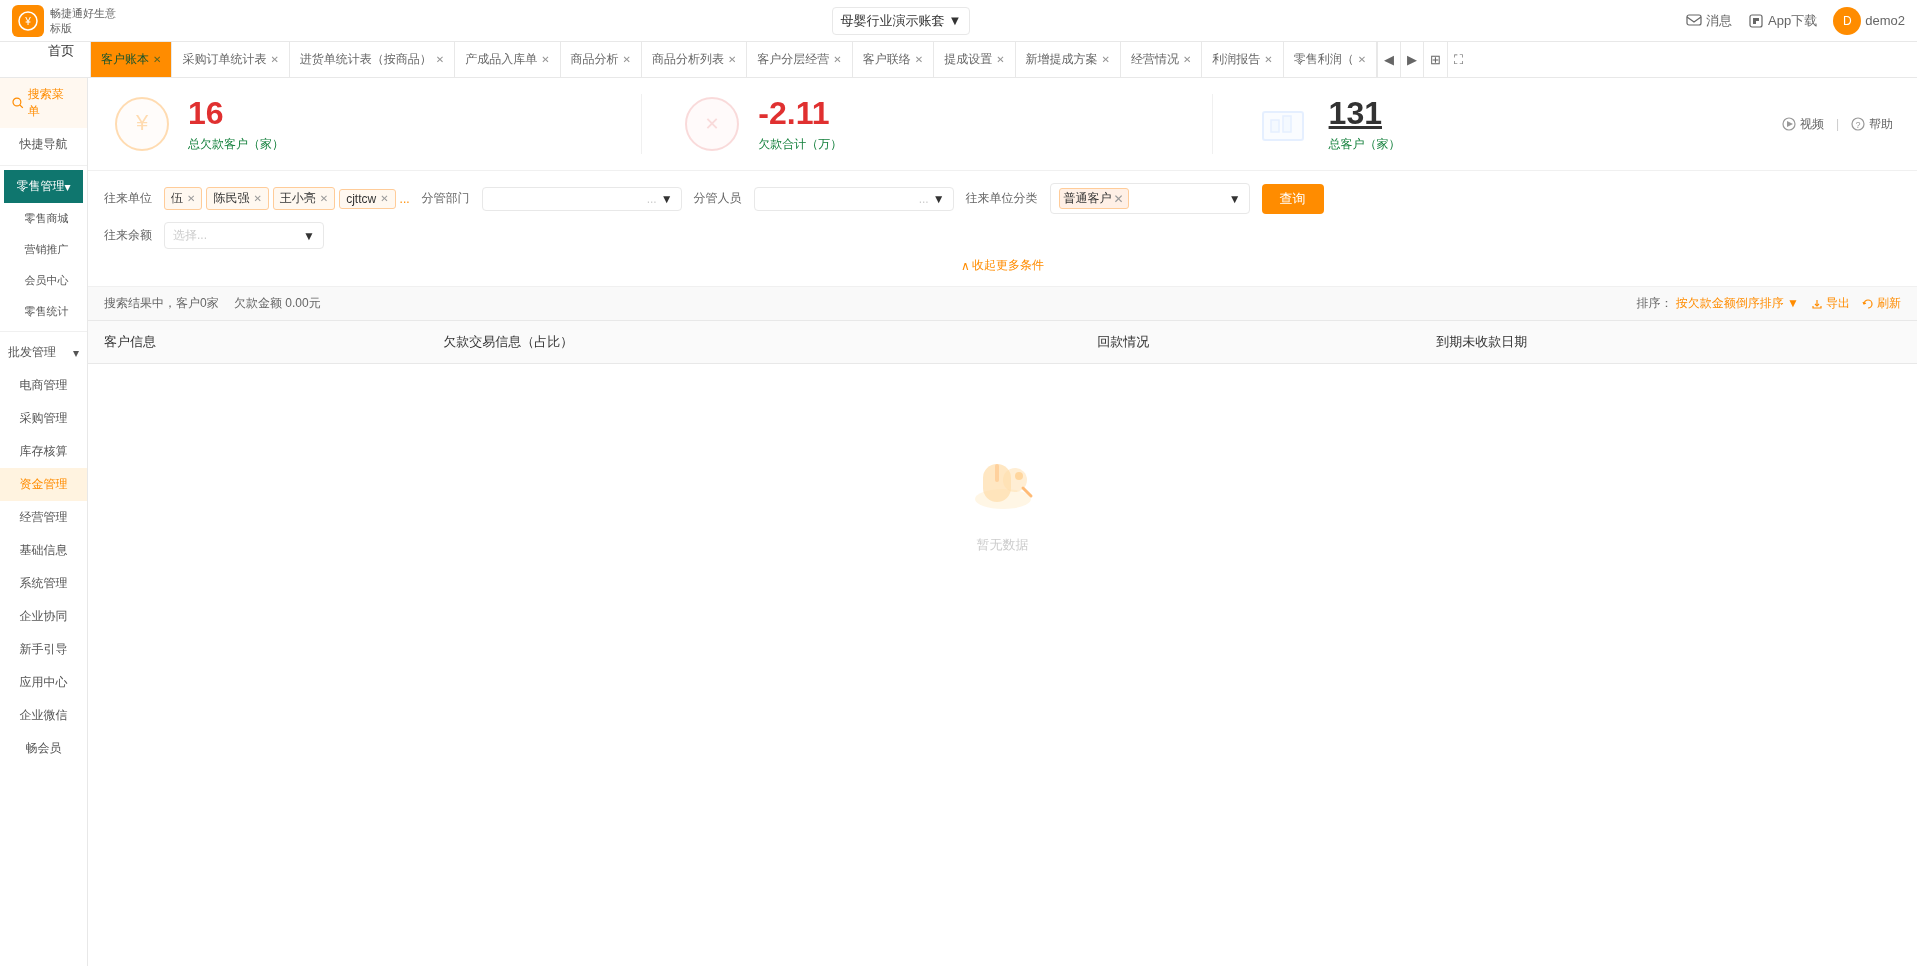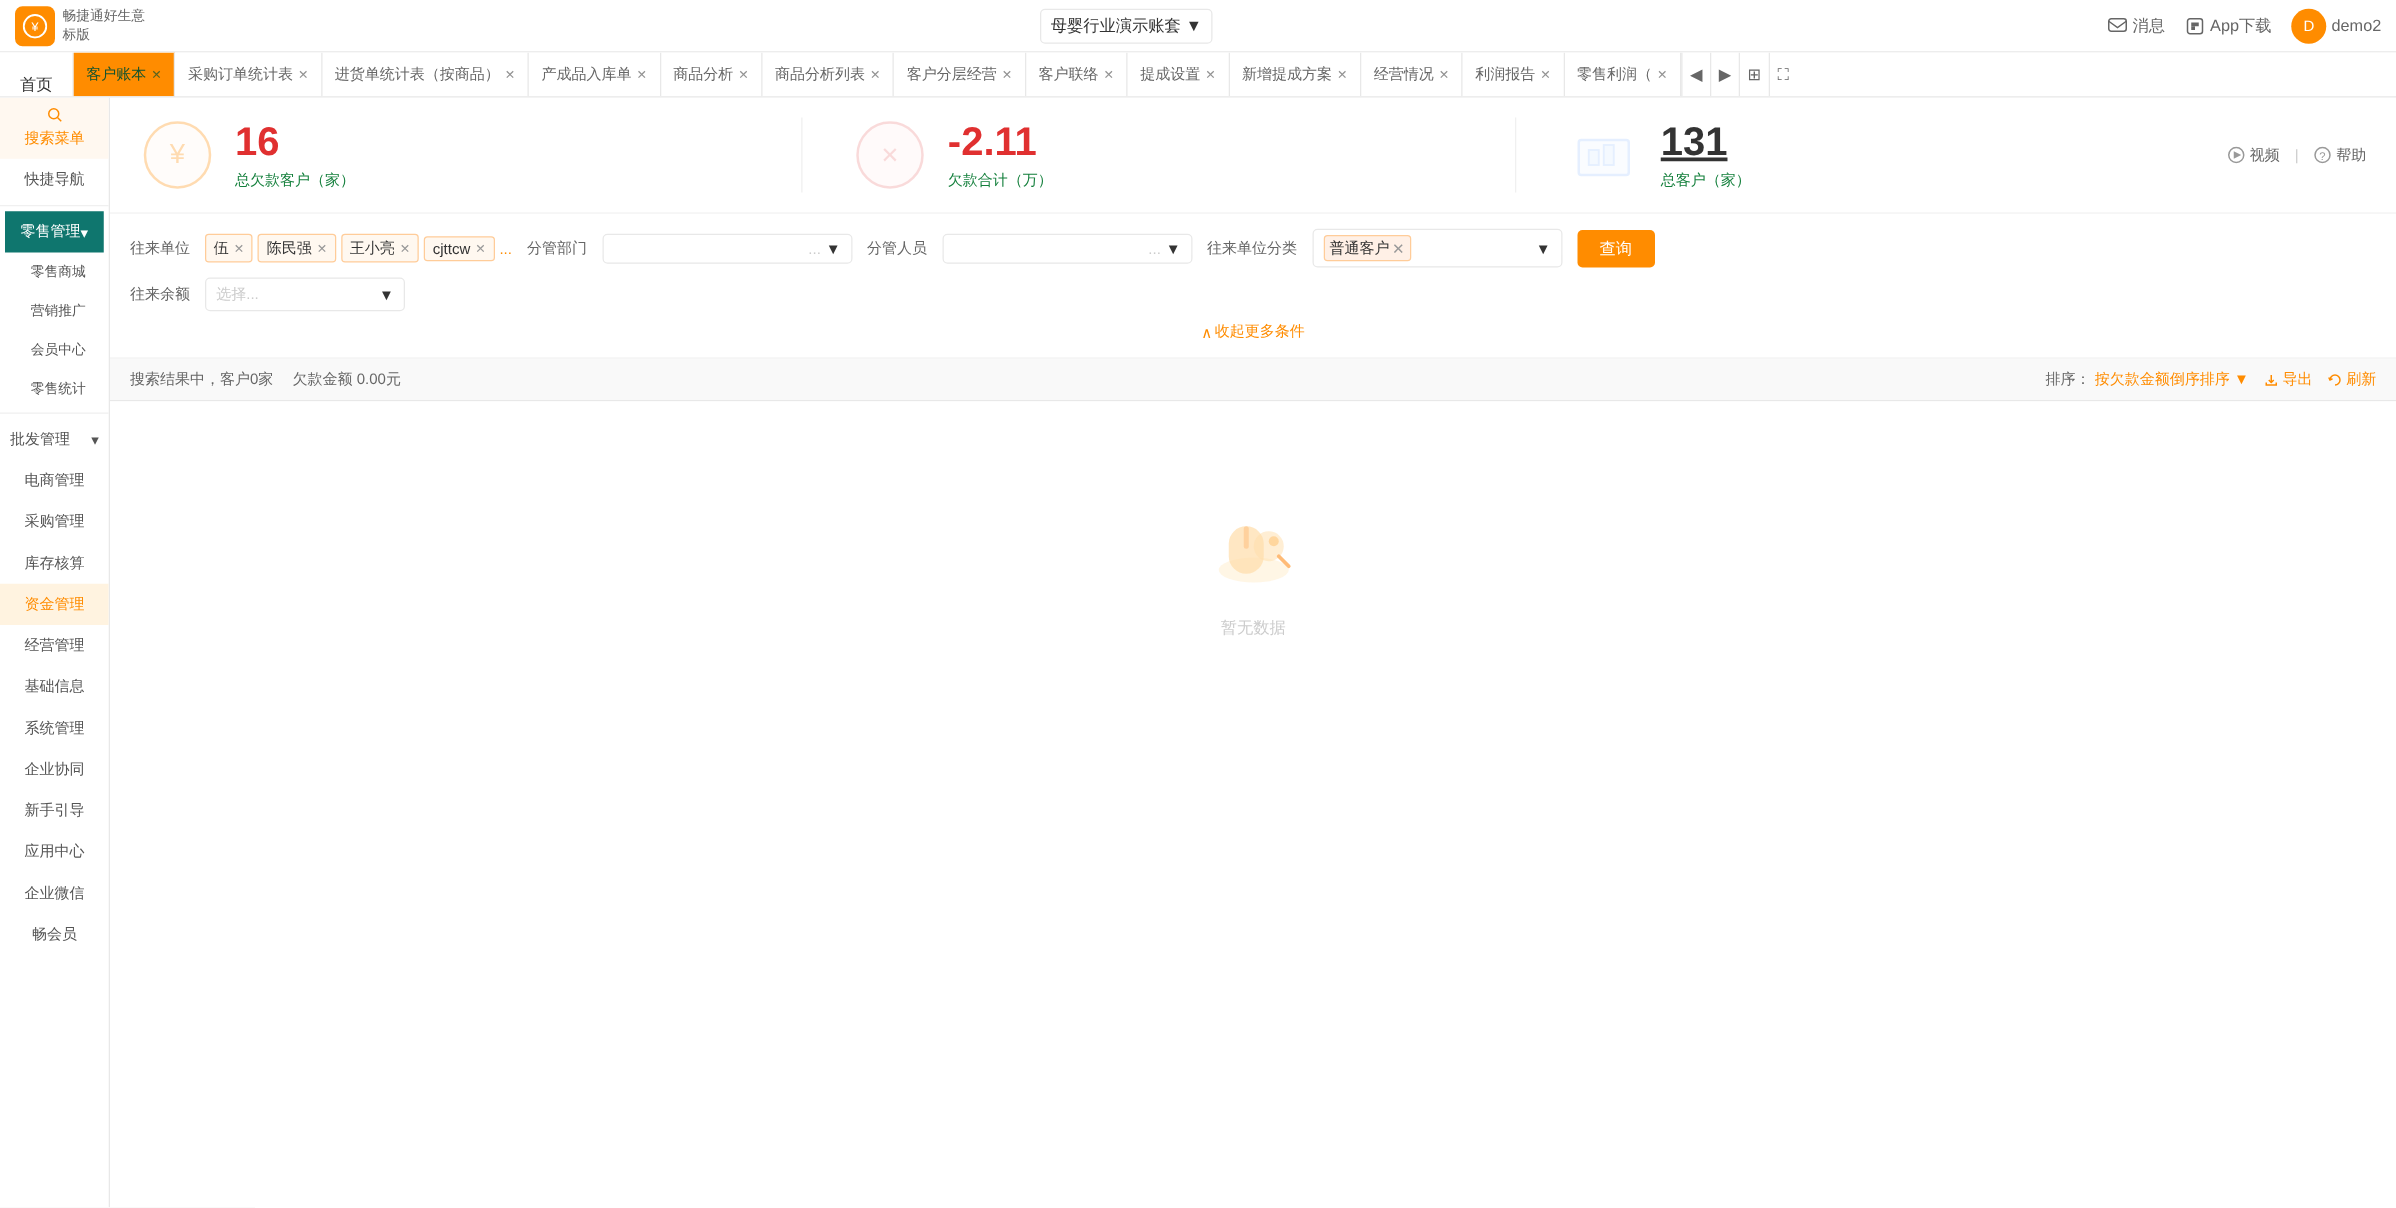--- a/index.html
+++ b/index.html
@@ -51,23 +51,23 @@
       background: #fff;
       display: flex;
       align-items: center;
       height: 36px;
       border-bottom: 1px solid #e8e8e8;
       flex-shrink: 0;
       overflow: hidden;
     }
     .tab-home {
       padding: 0 16px; height: 100%;
-      display: flex; align-items: flex-end;
+      display: flex; align-items: flex-start;
       background: #fff; color: #333; cursor: pointer;
-      border-right: 1px solid #e8e8e8; font-size: 13px;
+      border-right: 1px solid #e8e8e8; font-size: 13px; margin-left: 32px;
     }
     .tab-item {
       padding: 0 10px; height: 100%;
       display: flex; align-items: center; gap: 4px;
       cursor: pointer; font-size: 12px; color: #666;
       border-right: 1px solid #e8e8e8; white-space: nowrap;
     }
     .tab-item.active {
       background: #ff8c00; color: #14532d;
     }
@@ -92,21 +92,21 @@
       border-right: 1px solid #e8e8e8;
       display: flex;
       flex-direction: column;
       overflow-y: auto;
       flex-shrink: 0;
     }
     .sidebar-search {
       padding: 8px 12px;
       background: #fff8f0;
       display: flex; align-items: center;
-      gap: 4px; cursor: pointer; color: #ff8c00; font-size: 12px; flex-direction: column;
+      gap: 4px; cursor: pointer; color: #ff8c00; font-size: 12px;
     }
     .nav-item {
       padding: 8px 6px;
       cursor: pointer;
       color: #555;
       font-size: 12px;
       text-align: center;
       display: flex; align-items: center; justify-content: center;
     }
     .nav-item.active { background: #0f766e; color: #fff; border-radius: 0; margin: 0 4px; }
@@ -581,20 +581,32 @@
           <svg width="12" height="12" viewBox="0 0 12 12" fill="none">
             <path d="M2 6 A4 4 0 1 1 6 10" stroke="#ff8c00" stroke-width="1.2" fill="none"></path>
             <polyline points="1,4 2,6 4,5" stroke="#ff8c00" stroke-width="1.2"></polyline>
           </svg>
           <span>刷新</span>
         </div>
       </div>
     </div>
 
     <div class="table-wrapper">
+      <table class="data-table">
+        <thead>
+          <tr>
+            <th>客户信息</th>
+            <th>欠款交易信息（占比）</th>
+            <th>回款情况</th>
+            <th>到期未收款日期</th>
+          </tr>
+        </thead>
+        <tbody>
+        </tbody>
+      </table>
 
       <div class="empty-state">
         <div class="empty-icon">
           
           <svg width="80" height="80" viewBox="0 0 80 80" fill="none">
             <ellipse cx="40" cy="55" rx="28" ry="10" fill="#ffeecc" opacity="0.5"></ellipse>
             <rect x="20" y="20" width="28" height="38" rx="14" fill="#ffddaa" opacity="0.7"></rect>
             <rect x="32" y="20" width="4" height="18" rx="2" fill="#ffbb77" opacity="0.5"></rect>
             <circle cx="52" cy="36" r="12" fill="#ffddaa" opacity="0.5"></circle>
             <circle cx="56" cy="32" r="4" fill="#ffcc88" opacity="0.7"></circle>

